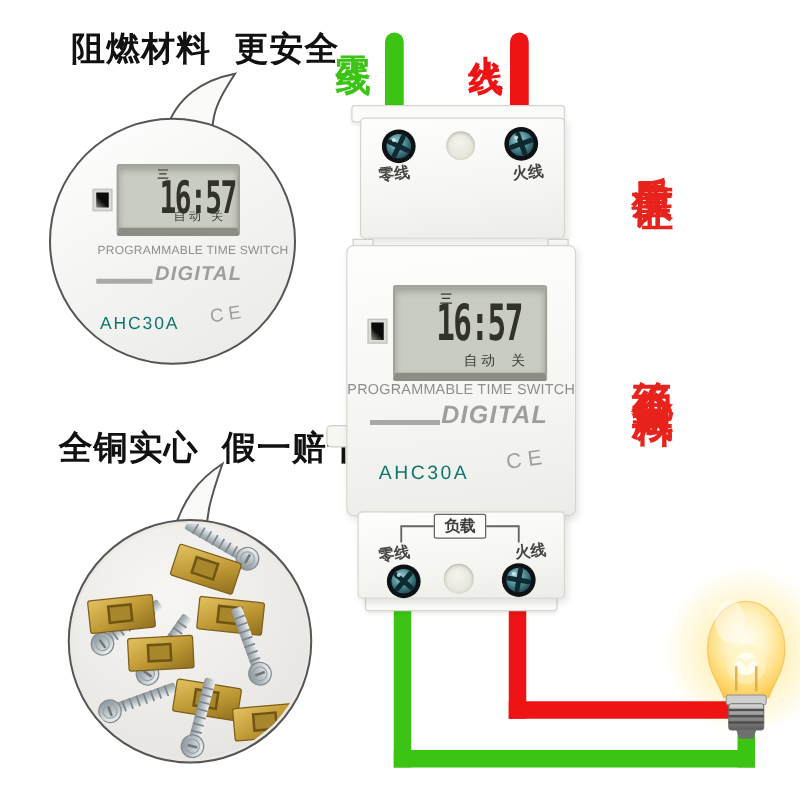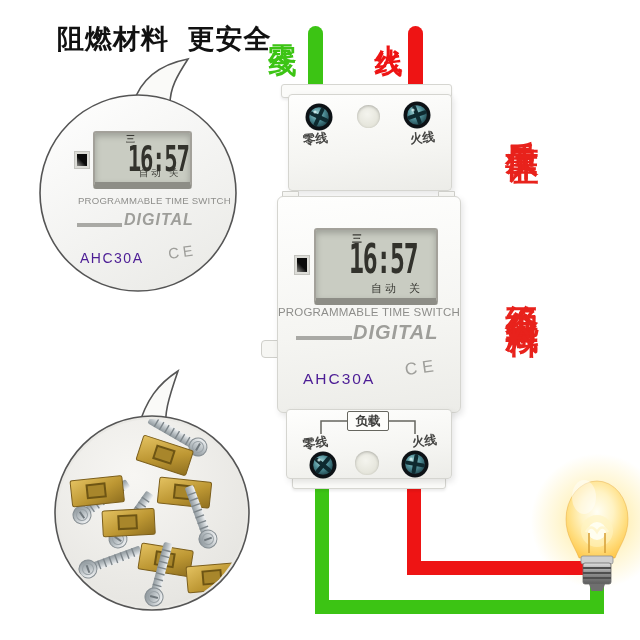--- a/index.html
+++ b/index.html
@@ -61,21 +61,21 @@
   .reset-btn .inner {
     width: 100%; height: 100%;
     background: linear-gradient(225deg, #0b0b0b 55%, #8d8d89 100%);
   }
   .face-sub { position: absolute; color: #8e8e8b; white-space: nowrap; text-align: center; }
   .brand {
     position: absolute; color: #9e9e9a; font-style: italic; font-weight: 800;
     letter-spacing: 1px; white-space: nowrap;
   }
   .brand-line { position: absolute; background: #a9a9a5; }
-  .model { position: absolute; color: #4c1d95; letter-spacing: 2px; white-space: nowrap; }
+  .model { position: absolute; color: #0f766e; letter-spacing: 2px; white-space: nowrap; }
   .ce { position: absolute; color: #9e9e9a; letter-spacing: 5px; transform: rotate(-8deg); white-space: nowrap; }
   .term-label {
     position: absolute; font-size: 12.5px; font-weight: 700; color: #454543; white-space: nowrap;
   }
   .hole {
     position: absolute; border-radius: 50%;
     background: radial-gradient(circle at 45% 40%, #f4f4ee 0%, #e4e4da 70%, #d2d2c6 100%);
     box-shadow: inset 0 1px 3px rgba(0,0,0,0.25);
   }
   .load-box {
@@ -150,20 +150,21 @@
   </div>
   <div class="abs reset-btn" style="left:74px; top:151px; width:16px; height:18px;">
       <div class="inner"></div>
     </div>
   <div class="abs face-sub" style="left:78px; top:195px; width:122px; font-size:9.6px; letter-spacing:0.2px;">PROGRAMMABLE TIME SWITCH</div>
   <div class="abs brand-line" style="left:77px; top:223px; width:45px; height:3.5px;"></div>
   <div class="abs brand" style="left:124px; top:211px; font-size:16px;">DIGITAL</div>
   <div class="abs model" style="left:80px; top:250px; font-size:14px; letter-spacing:1.5px;">AHC30A</div>
   <div class="abs ce" style="left:168px; top:243px; font-size:15px; letter-spacing:4px;">CE</div>
 
+  <div class="abs heading" style="left:47px; top:340px;">全铜实心 假一赔十</div>
 
   <svg class="abs" style="left:44px; top:366px;" width="220" height="250">
     <path d="M94,62 C102,34 114,18 134,5 C124,34 120,48 122,66 Z" fill="#fafaf8" stroke="#555" stroke-width="1.6"></path>
     <circle cx="108" cy="147" r="97" fill="#eae9e5" stroke="#555" stroke-width="1.6"></circle>
   </svg>
   <div class="photo-circle" style="left:58px; top:419px; width:188px; height:188px;">
     <svg width="188" height="188">
       <defs>
         <g id="brassBlock">
           <rect x="0" y="0" width="52" height="26" rx="2" fill="url(#brassGrad)" stroke="#7c5f1c" stroke-width="1"></rect>

